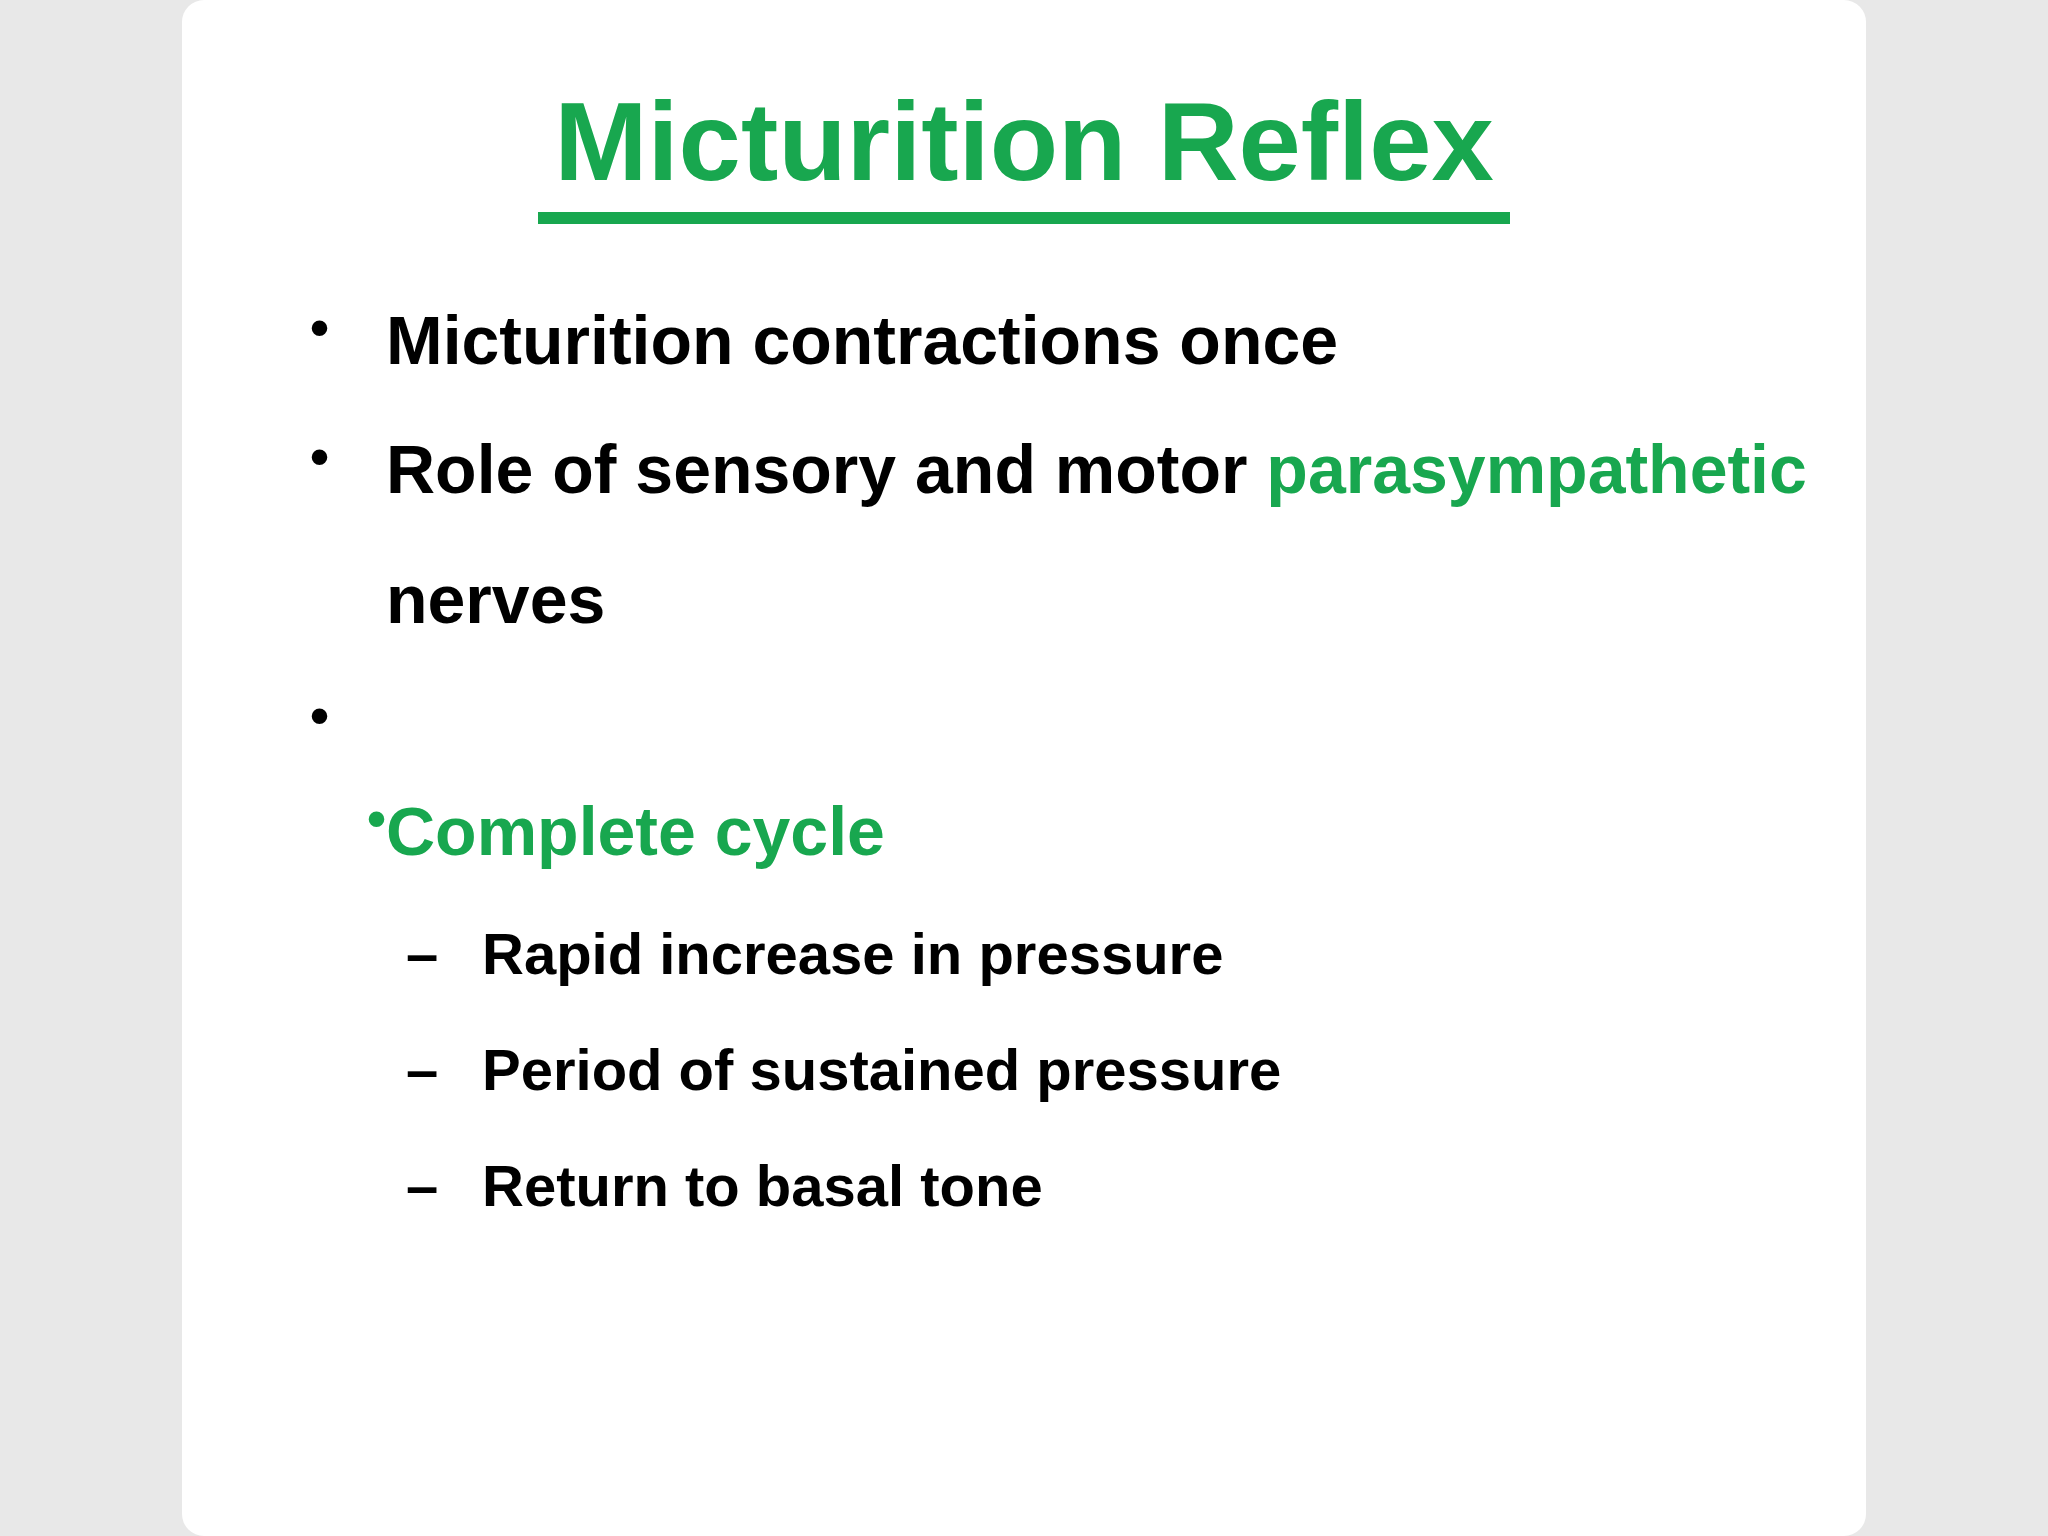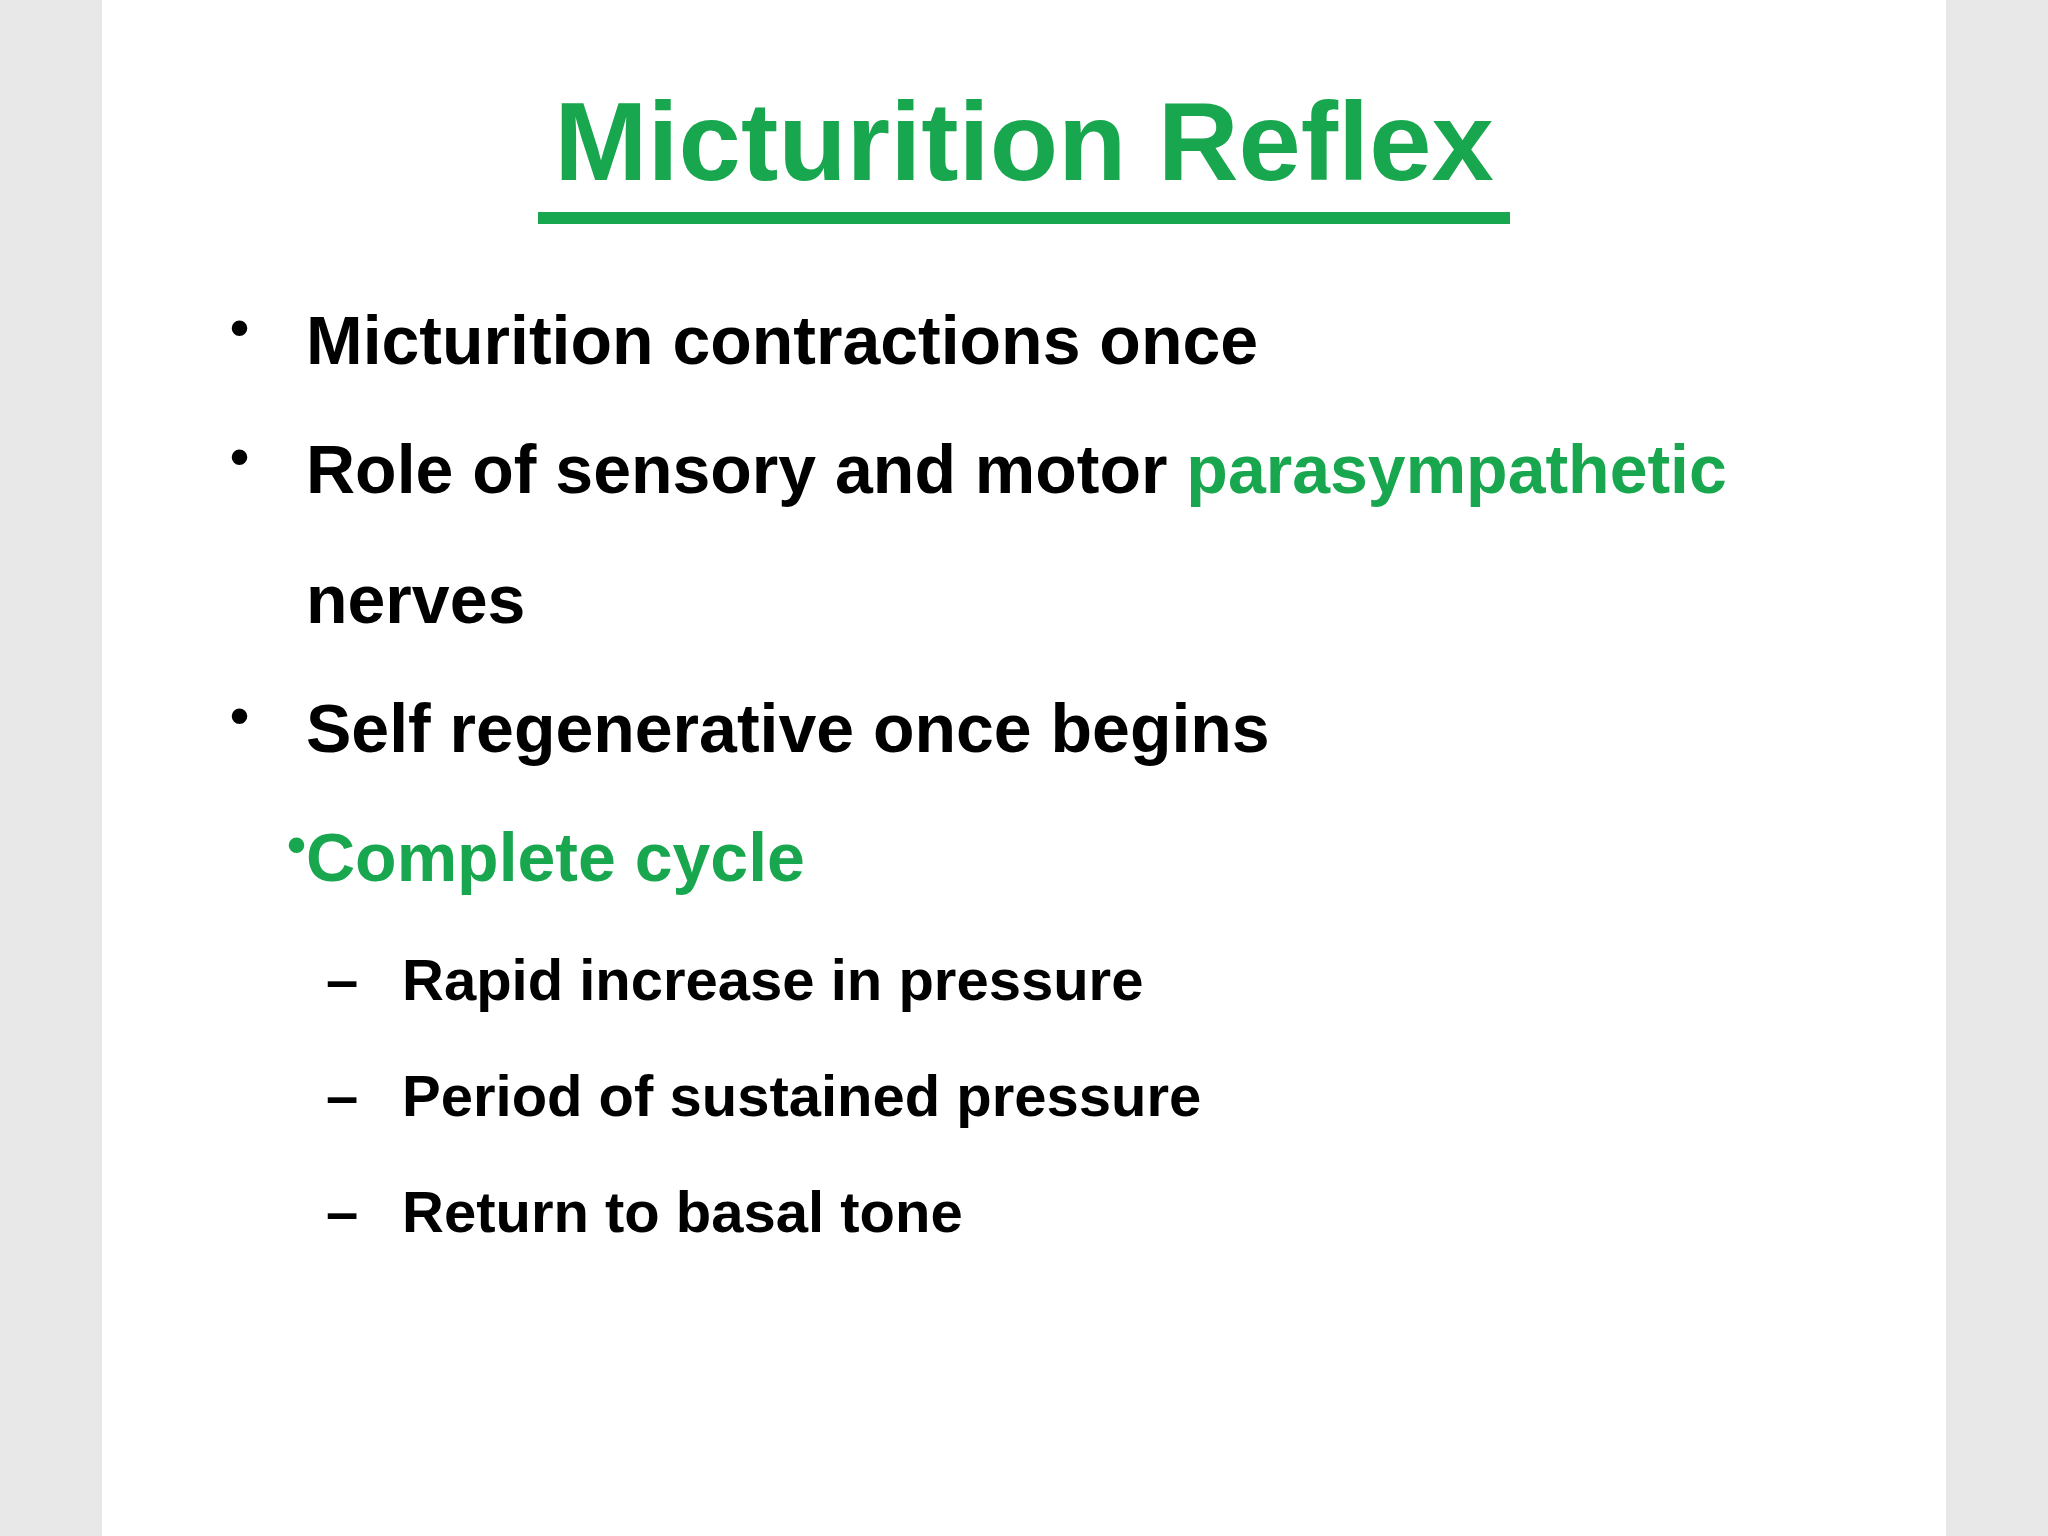--- a/index.html
+++ b/index.html
@@ -1,26 +1,27 @@
 <!DOCTYPE html>
 <html style="--green: #18a74f; --black: #000000; --bg: #ffffff;"><head>
 <meta charset="utf-8">
 <style>
   :root { --green: #18a74f; --black: #000000; --bg: #ffffff; }
   html, body { margin: 0; padding: 0; background: #e8e8e8; }
   .slide {
     position: relative;
-    width: 1844px;
+    width: 1684px;
     height: 1536px;
     margin: 0 auto;
     background: var(--bg);
     font-family: "Liberation Sans", "DejaVu Sans", sans-serif;
     font-weight: bold;
     overflow: hidden;
     box-sizing: border-box;
+    border-radius: 22px;
   }
   .title {
     margin: 0;
     padding-top: 76px;
     text-align: center;
     font-size: 112px;
     line-height: 1.18;
     color: var(--green);
     font-weight: bold;
   }
@@ -76,21 +77,20 @@
     </div>
 
     <div class="bullet level1">
       <span class="marker">•</span>
       <span class="btext"><span>Role of sensory and motor </span><span class="green">parasympathetic</span><span>
 nerves</span></span>
     </div>
 
     <div class="bullet level1">
       <span class="marker">•</span>
-      <span class="btext">Self regenerative once begins</span>
     </div>
 
     <div class="bullet level1 green">
       <span class="marker green">•</span>
       <span class="btext green">Complete cycle</span>
     </div>
 
     <div class="bullet level2">
       <span class="marker">–</span>
       <span class="btext">Rapid increase in pressure</span>

